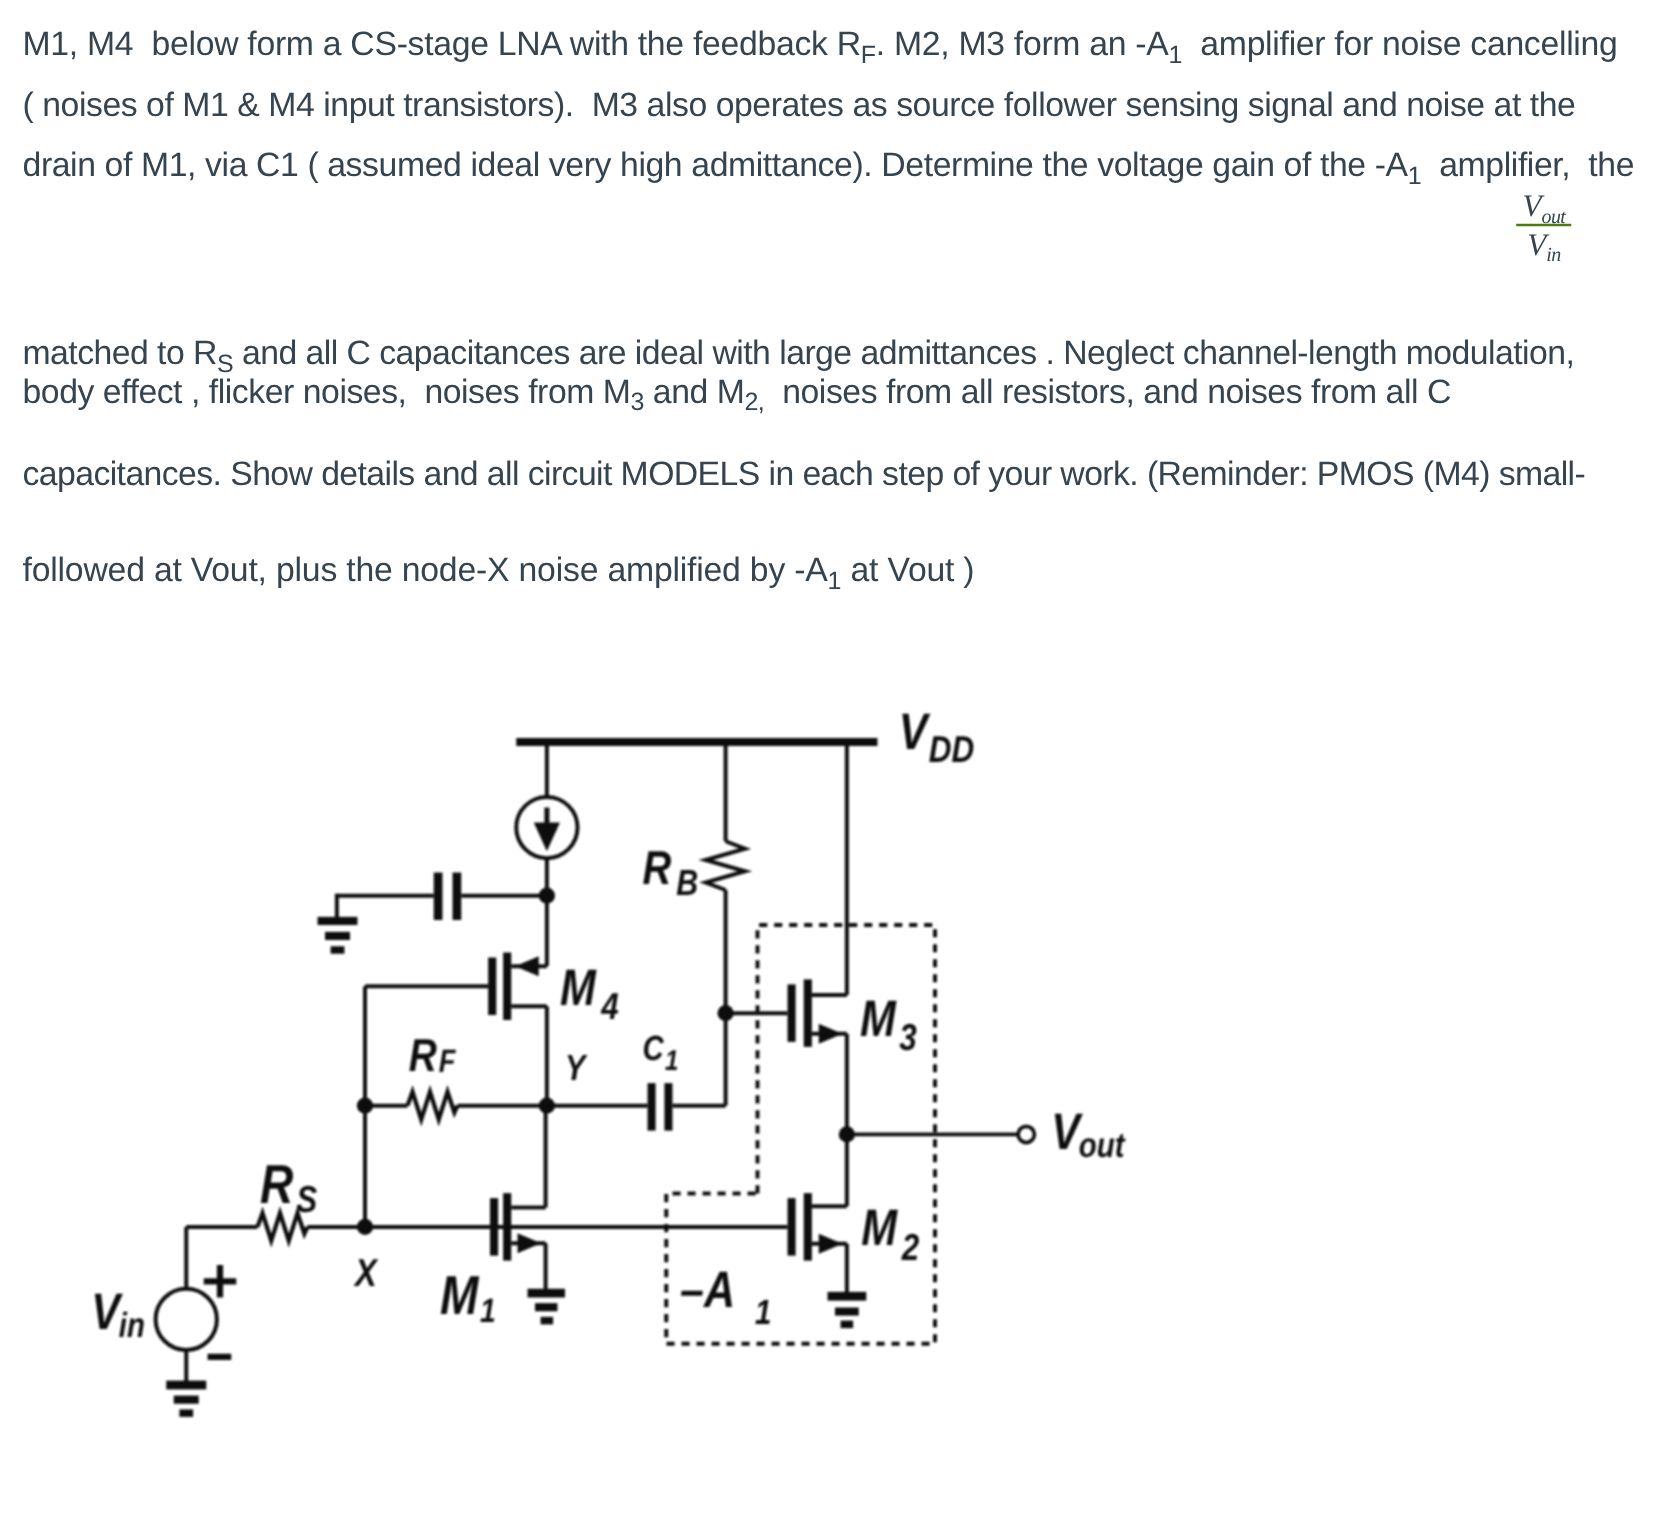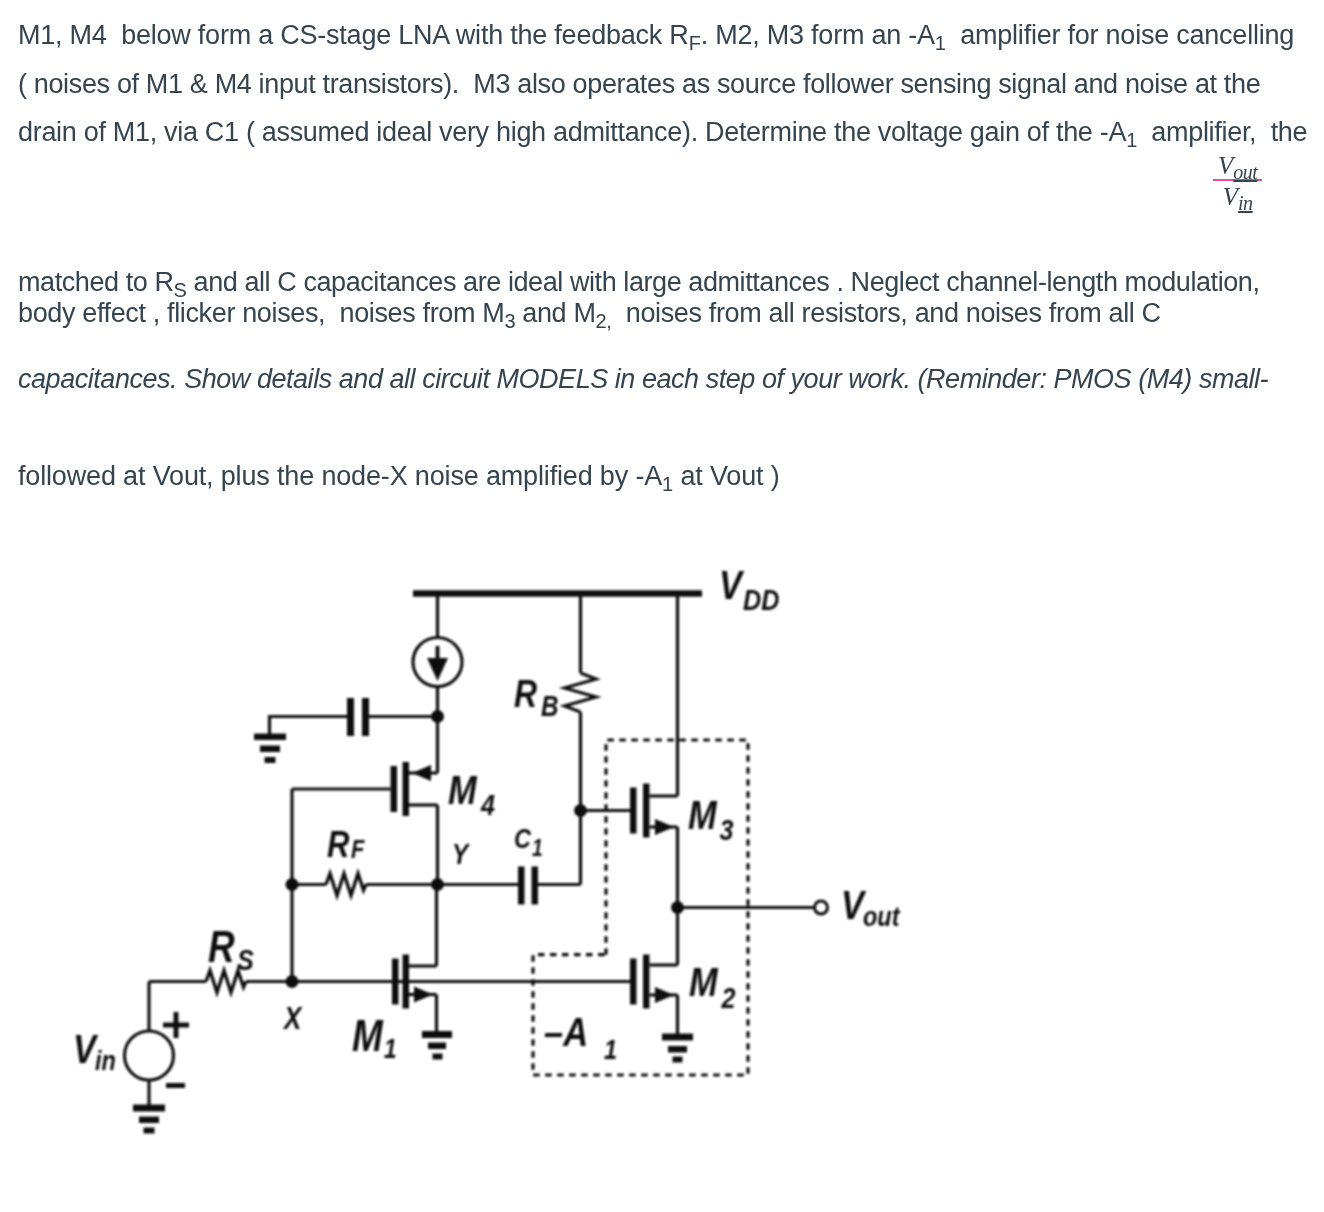--- a/index.html
+++ b/index.html
@@ -1,37 +1,37 @@
 <!DOCTYPE html>
 <html><head>
 <meta charset="utf-8">
 <style>
 html,body{margin:0;padding:0;background:#fff;width:1324px;height:1212px;overflow:hidden;}
 #page{position:relative;width:1172px;height:1212px;font-family:"Liberation Sans",sans-serif;}
 .tl{position:absolute;left:18px;white-space:nowrap;font-size:27px;color:#35444f;line-height:1.117;}
 .tl sub{font-size:20px;line-height:0;}
 .frac{position:absolute;text-align:center;font-family:"Liberation Serif",serif;font-style:italic;color:#35444f;}
 .frac .nu{display:block;font-size:25px;line-height:25px;padding:0 5px 1px 5px;}
-.frac .de{display:block;border-top:2px solid #ec4899;font-size:25px;line-height:25px;padding:3px 2px 0 2px;}
-.frac sub{font-size:20px;line-height:0;vertical-align:-5px;letter-spacing:-0.5px;text-decoration:underline;}
+.frac .de{display:block;border-top:2px solid #4d7c0f;font-size:25px;line-height:25px;padding:3px 2px 0 2px;}
+.frac sub{font-size:16px;line-height:0;vertical-align:-5px;letter-spacing:-0.5px;}
 </style>
 </head>
 <body>
 <div id="page">
 <div class="tl" style="top:20px;letter-spacing:-0.23px;">M1, M4&nbsp; below form a CS-stage LNA with the feedback R<sub>F</sub>. M2, M3 form an -A<sub>1</sub>&nbsp; amplifier for noise cancelling</div>
 <div class="tl" style="top:69px;letter-spacing:-0.35px;">( noises of M1 &amp; M4 input transistors).&nbsp; M3 also operates as source follower sensing signal and noise at the</div>
 <div class="tl" style="top:117px;letter-spacing:-0.31px;">drain of M1, via C1 ( assumed ideal very high admittance). Determine the voltage gain of the -A<sub>1</sub>&nbsp; amplifier,&nbsp; the</div>
 <div class="tl" style="top:267px;letter-spacing:-0.42px;">matched to R<sub>S</sub> and all C capacitances are ideal with large admittances . Neglect channel-length modulation,</div>
 <div class="tl" style="top:298px;letter-spacing:-0.36px;">body effect , flicker noises,&nbsp; noises from M<sub>3</sub> and M<sub>2,</sub>&nbsp; noises from all resistors, and noises from all C</div>
-<div class="tl" style="top:364px;letter-spacing:-0.46px;font-style:italic;">capacitances. Show details and all circuit MODELS in each step of your work. (Reminder: PMOS (M4) small-</div>
+<div class="tl" style="top:364px;letter-spacing:-0.46px;">capacitances. Show details and all circuit MODELS in each step of your work. (Reminder: PMOS (M4) small-</div>
 <div class="frac" style="left:1213px;top:152.5px;">
       <span class="nu">V<sub>out</sub></span>
       <span class="de">V<sub>in</sub></span>
     </div>
-<div class="tl" style="top:461px;letter-spacing:-0.16px;">followed at Vout, plus the node-X noise amplified by -A<sub>1</sub> at Vout )</div>
+<div class="tl" style="top:441px;letter-spacing:-0.16px;">followed at Vout, plus the node-X noise amplified by -A<sub>1</sub> at Vout )</div>
 <svg id="ckt" width="1324" height="1212" viewBox="0 0 1324 1212" style="position:absolute;left:0;top:0;" fill="none" stroke="#111" stroke-width="3.2">
 <defs>
         <filter id="bl" x="-5%" y="-5%" width="110%" height="110%">
           <feGaussianBlur stdDeviation="0.8"></feGaussianBlur>
         </filter>
       </defs>
 <g filter="url(#bl)">
 
 <line x1="413" y1="593.5" x2="702" y2="593.5" stroke-width="6.5"></line>
 

